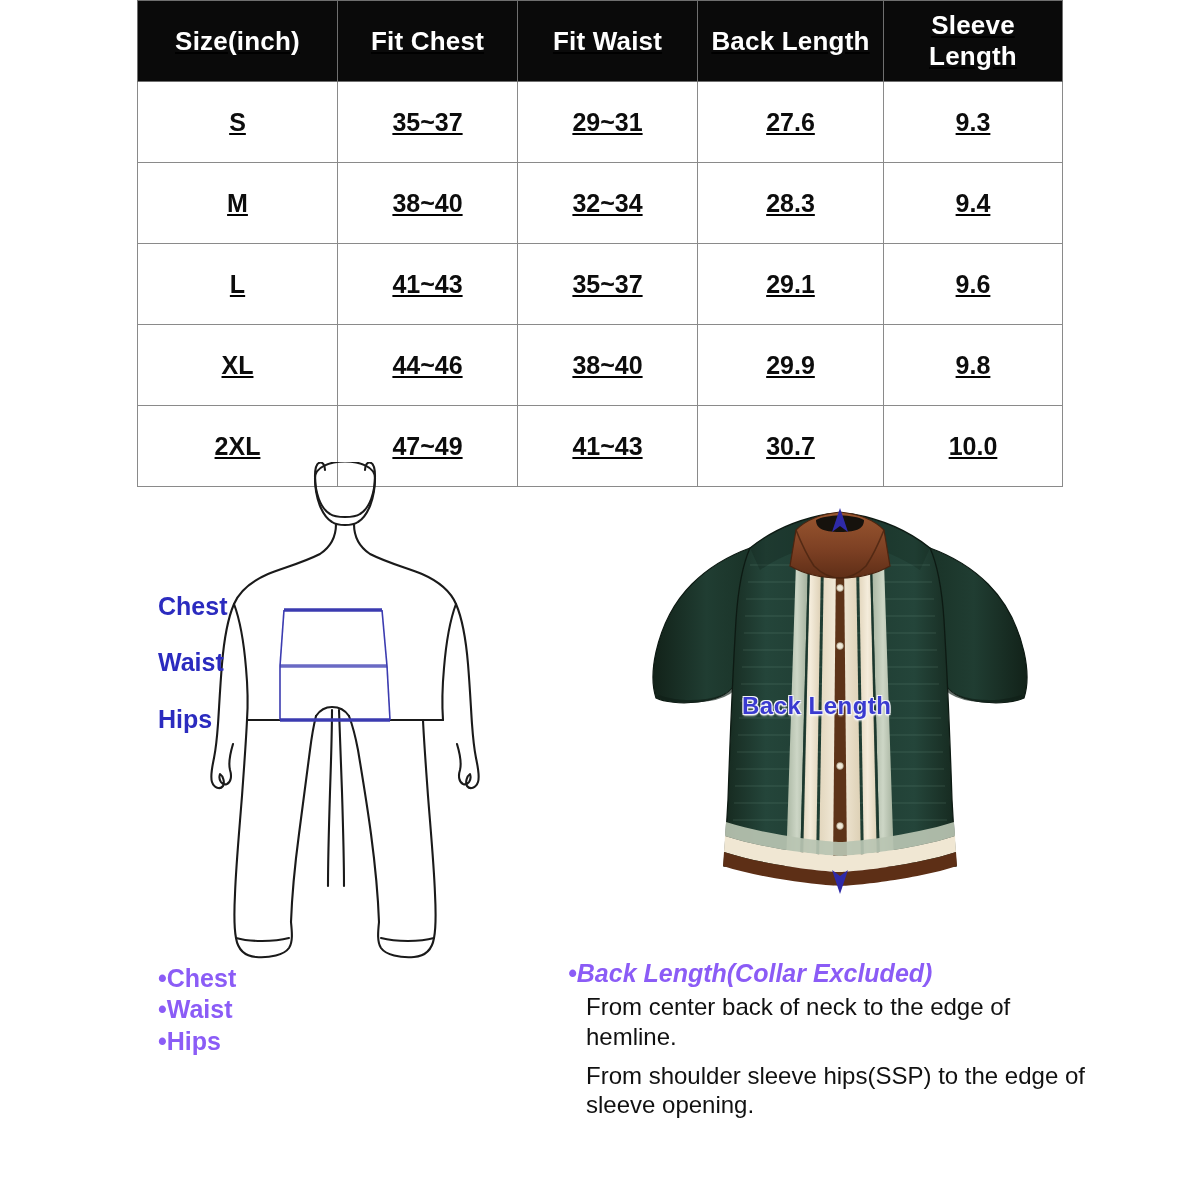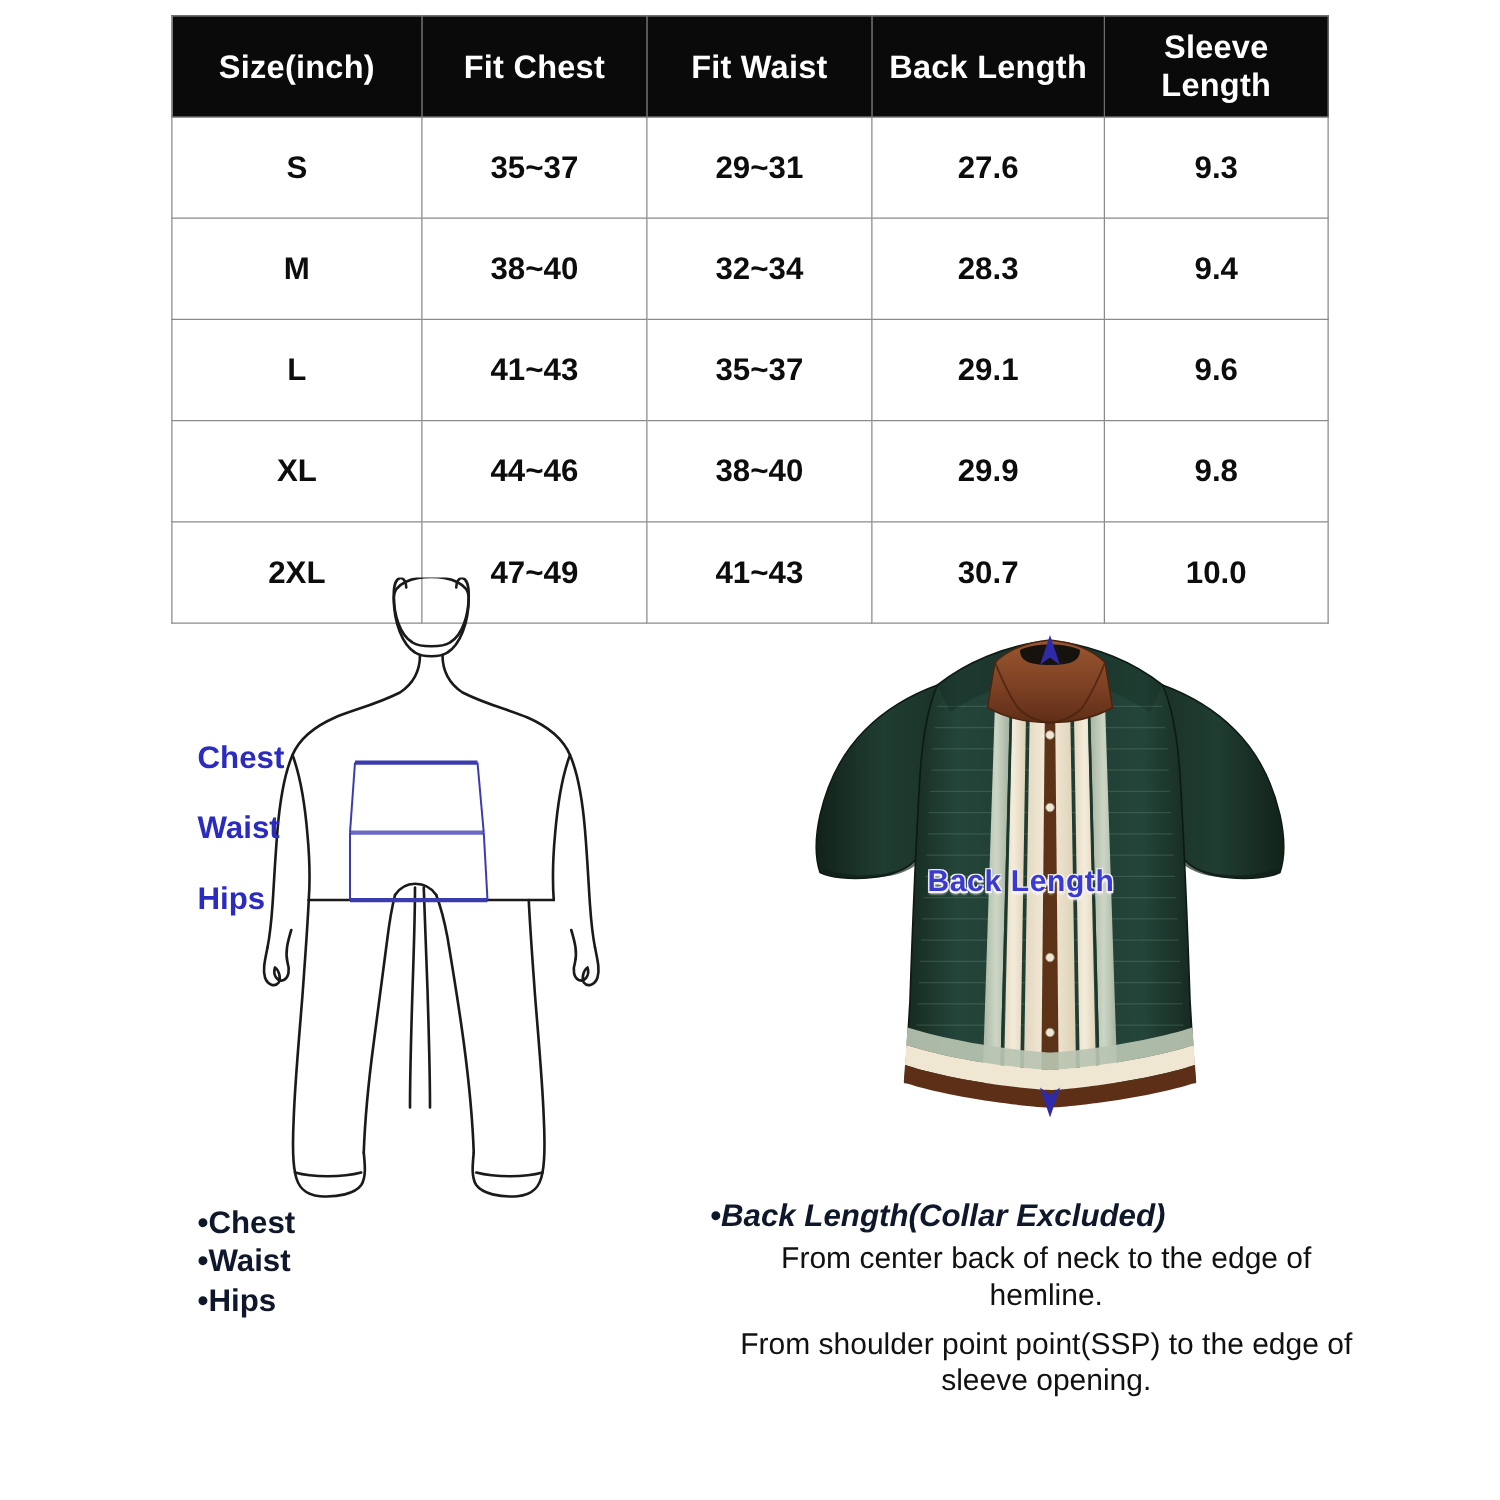--- a/index.html
+++ b/index.html
@@ -12,22 +12,23 @@
     height: 1200px;
     position: relative;
     font-family: "Liberation Sans", sans-serif;
     overflow: hidden;
   }
 
   
   #size-table-wrap {
     position: absolute;
     left: 137px;
-    top: 12px;
+    top: 0px;
     width: 925px;
+    text-decoration: underline;
   }
   table.size-table {
     border-collapse: collapse;
     width: 925px;
     table-layout: fixed;
   }
   table.size-table th,
   table.size-table td {
     border: 1px solid #8a8a8a;
     text-align: center;
@@ -102,36 +103,36 @@
 
   
   .desc-block {
     position: absolute;
     font-family: "Liberation Sans", sans-serif;
   }
   #desc-left  { left: 158px; top: 965px; width: 420px; }
   #desc-right { left: 568px; top: 960px; width: 520px; }
 
   .desc-term {
-    color: #0f172a;
+    color: #8b5cf6;
     font-size: 25px;
     font-weight: bold;
     line-height: 1.05;
     margin: 0 0 5px 0;
     white-space: nowrap;
   }
   .desc-term .bullet { font-size: 25px; }
   .desc-def {
     color: #111111;
     font-size: 24px;
     line-height: 1.22;
     margin: 0 0 10px 0;
     padding-left: 26px;
   }
-  #desc-right .desc-def { padding-left: 18px; text-align: center; }
+  #desc-right .desc-def { padding-left: 18px; }
   #desc-right .desc-term { margin-bottom: 6px; font-style: italic; }
 
   
   #shirt-svg-holder { position: absolute; left: 0; top: 0; width: 480px; height: 470px; }
 </style>
 </head>
 <body>
 
 <div id="size-table-wrap">
   <table class="size-table">
@@ -444,14 +445,14 @@
     <span class="bullet">•</span><span>Hips</span>
   </p>
 </div>
 
 <div class="desc-block" id="desc-right">
   <p class="desc-term">
     <span class="bullet">•</span><span>Back Length(Collar Excluded)</span>
   </p>
   <p class="desc-def">From center back of neck to the edge of hemline.</p>
 
-  <p class="desc-def">From shoulder point point(SSP) to the edge of sleeve opening.</p>
+  <p class="desc-def">From shoulder sleeve hips(SSP) to the edge of sleeve opening.</p>
 </div>
 
 </body></html>

